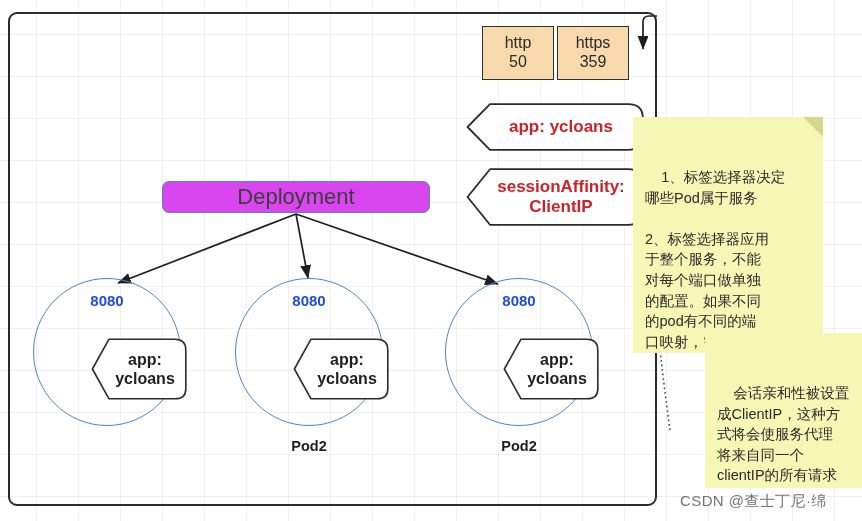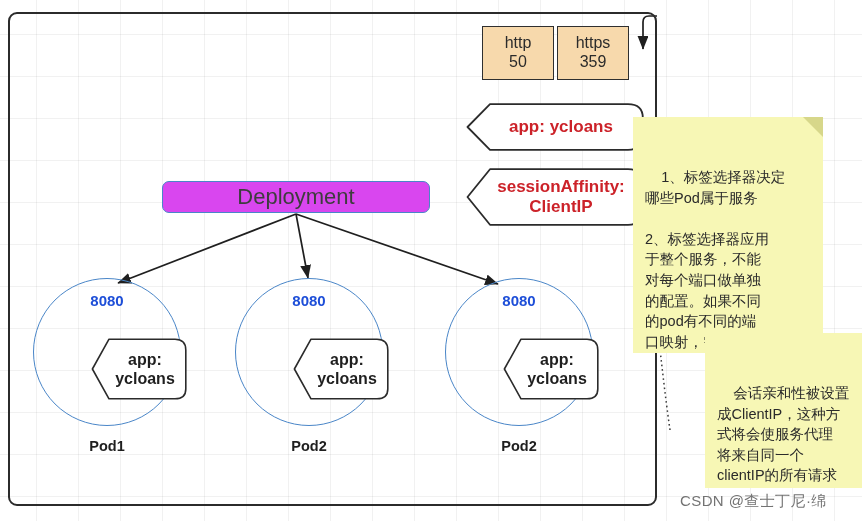--- a/index.html
+++ b/index.html
@@ -225,21 +225,20 @@
     <div class="pod-port">8080</div>
     <div class="hex">
       <svg class="hex-svg" width="96" height="62" viewBox="0 0 96 62">
         <path d="M 18,1.2 L 84,1.2 Q 94.8,1.2 94.8,12 L 94.8,51 Q 94.8,60.8 84,60.8 L 18,60.8 L 1.4,31 Z" fill="#ffffff" stroke="#2b2b2b" stroke-width="1.6" stroke-linejoin="round"></path>
       </svg>
       <div class="hex-text">
         <span>app:</span>
         <span>ycloans</span>
       </div>
     </div>
-    <div class="pod-name">Pod1</div>
   </div>
 
   <div class="pod pod2">
     <div class="pod-circle"></div>
     <div class="pod-port">8080</div>
     <div class="hex">
       <svg class="hex-svg" width="96" height="62" viewBox="0 0 96 62">
         <path d="M 18,1.2 L 84,1.2 Q 94.8,1.2 94.8,12 L 94.8,51 Q 94.8,60.8 84,60.8 L 18,60.8 L 1.4,31 Z" fill="#ffffff" stroke="#2b2b2b" stroke-width="1.6" stroke-linejoin="round"></path>
       </svg>
       <div class="hex-text">

